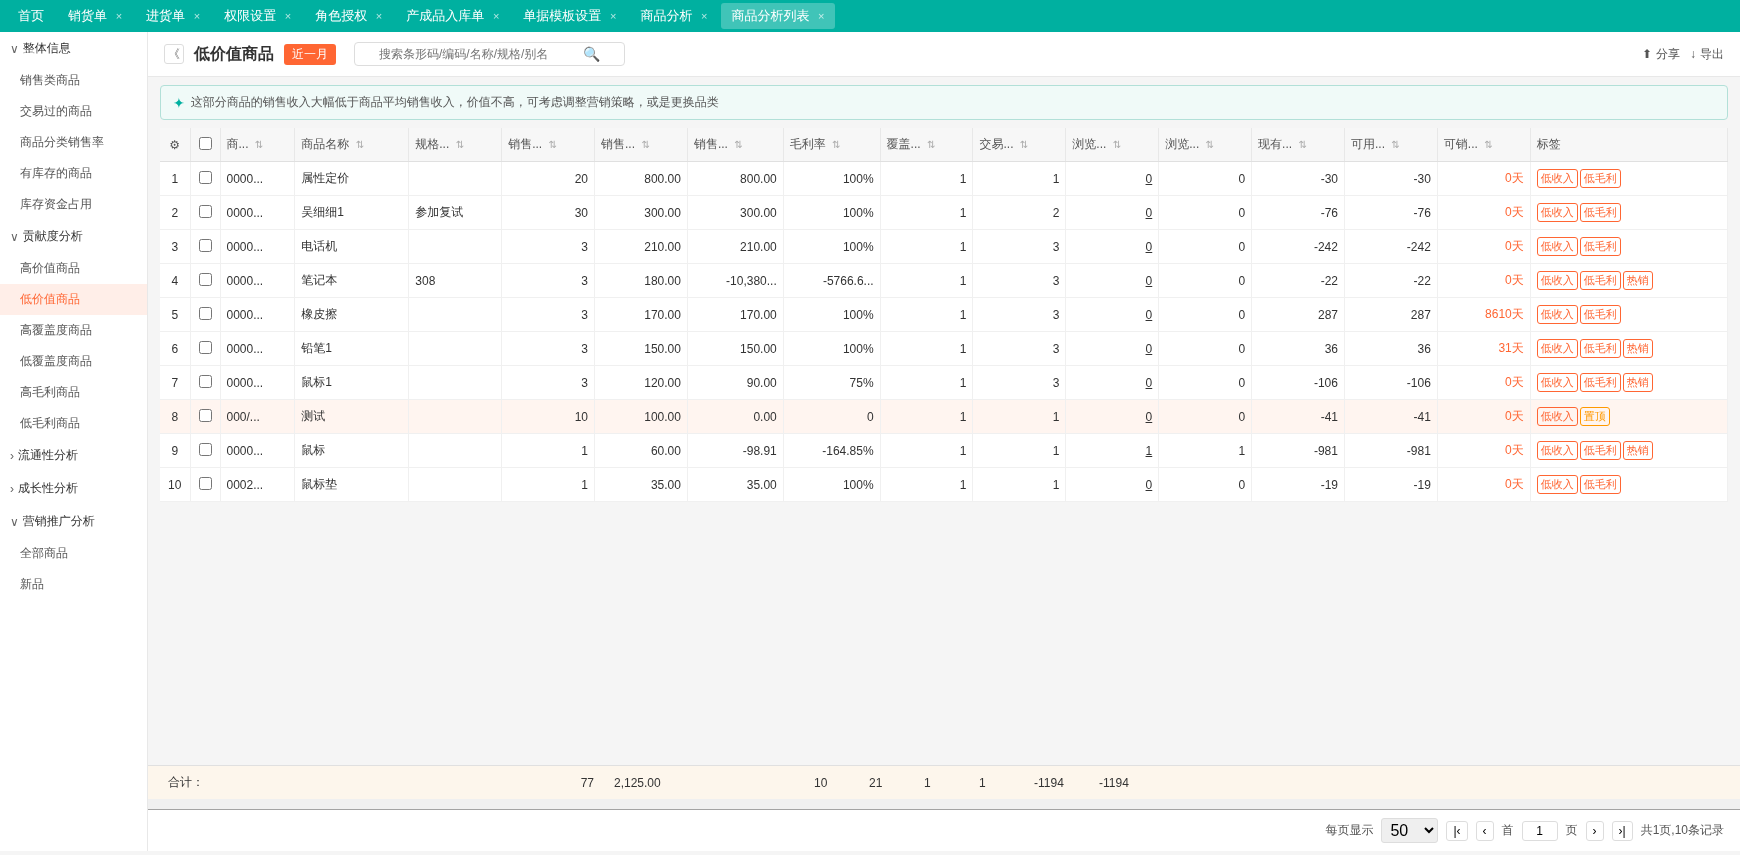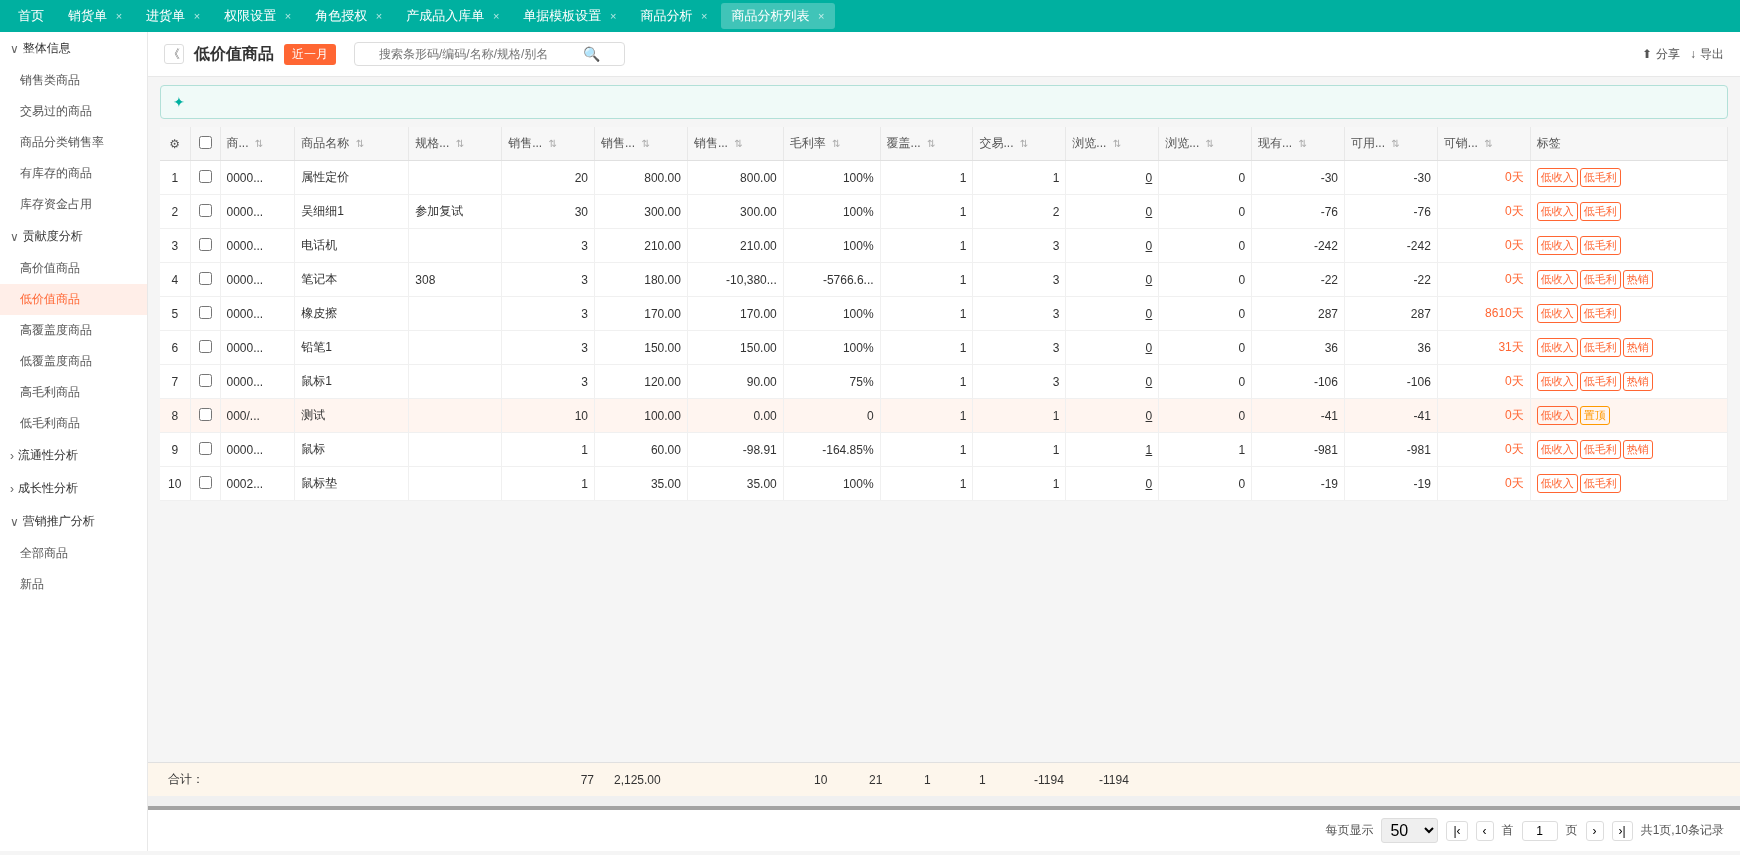--- a/index.html
+++ b/index.html
@@ -56,21 +56,21 @@
     .tag-stock { color: #ff9900; border: 1px solid #ff9900; }
     .underline { text-decoration: underline; color: #333; cursor: pointer; }
     input[type="checkbox"] { cursor: pointer; }
 
     
     .table-footer { background: #fdf6ec; border-top: 1px solid #e0e0e0; padding: 8px 20px; display: flex; align-items: center; font-size: 12px; }
     .footer-label { font-weight: 500; margin-right: 20px; }
     .footer-values { display: flex; gap: 0; flex: 1; }
 
     
-    .pagination { display: flex; align-items: center; justify-content: flex-end; padding: 8px 16px; background: #fff; border-top: 4px solid #a3a3a3; gap: 8px; font-size: 12px; color: #555; }
+    .pagination { display: flex; align-items: center; justify-content: flex-end; padding: 8px 16px; background: #fff; border-top: 1px solid #a3a3a3; gap: 8px; font-size: 12px; color: #555; }
     .page-size-select { border: 1px solid #ddd; border-radius: 3px; padding: 2px 4px; font-size: 16px; }
     .page-nav-btn { border: 1px solid #ddd; background: #fff; padding: 2px 6px; border-radius: 3px; cursor: pointer; font-size: 12px; }
     .page-input { border: 1px solid #ddd; border-radius: 3px; padding: 2px 4px; width: 36px; text-align: center; font-size: 12px; }
 
     .scrollbar-area { height: 10px; background: #f0f0f0; }
     .th-settings { width: 30px; text-align: center; }
     .col-checkbox { width: 30px; text-align: center; }
     td.text-right { text-align: right; }
     td.text-center { text-align: center; }
   </style>
@@ -149,20 +149,21 @@
         </div>
         <div class="action-btn">
           <span>↓</span>
           <span>导出</span>
         </div>
       </div>
     </div>
 
     <div class="info-banner">
       <span class="info-icon">✦</span>
+      <span>这部分商品的销售收入大幅低于商品平均销售收入，价值不高，可考虑调整营销策略，或是更换品类</span>
     </div>
 
     <div class="table-container">
       <table>
         <thead>
           <tr>
             <th class="th-settings">⚙</th>
             <th class="col-checkbox"><input type="checkbox" style=""></th>
             <th>商... <span class="sort-icons">⇅</span></th>
             <th>商品名称 <span class="sort-icons">⇅</span></th>

